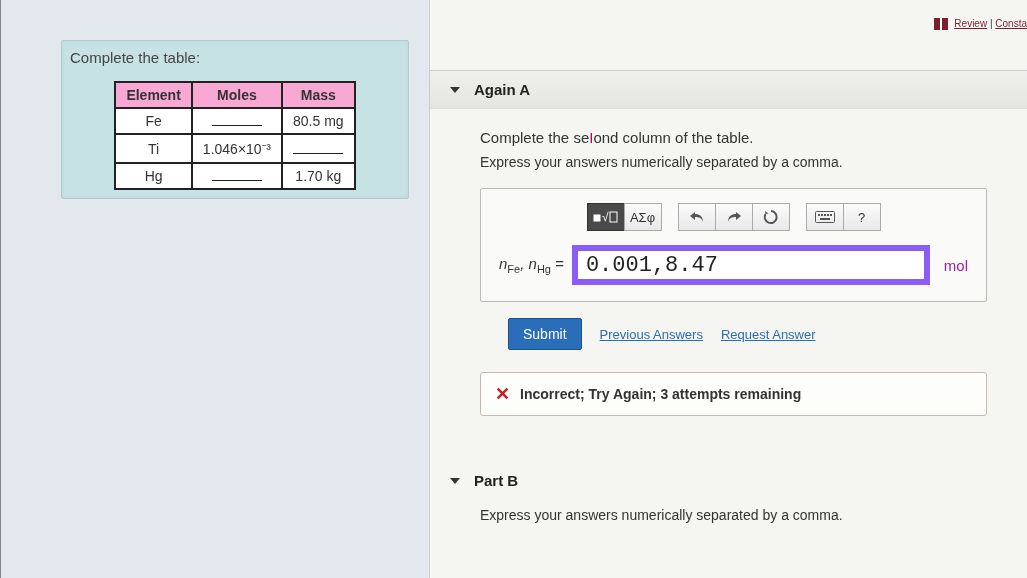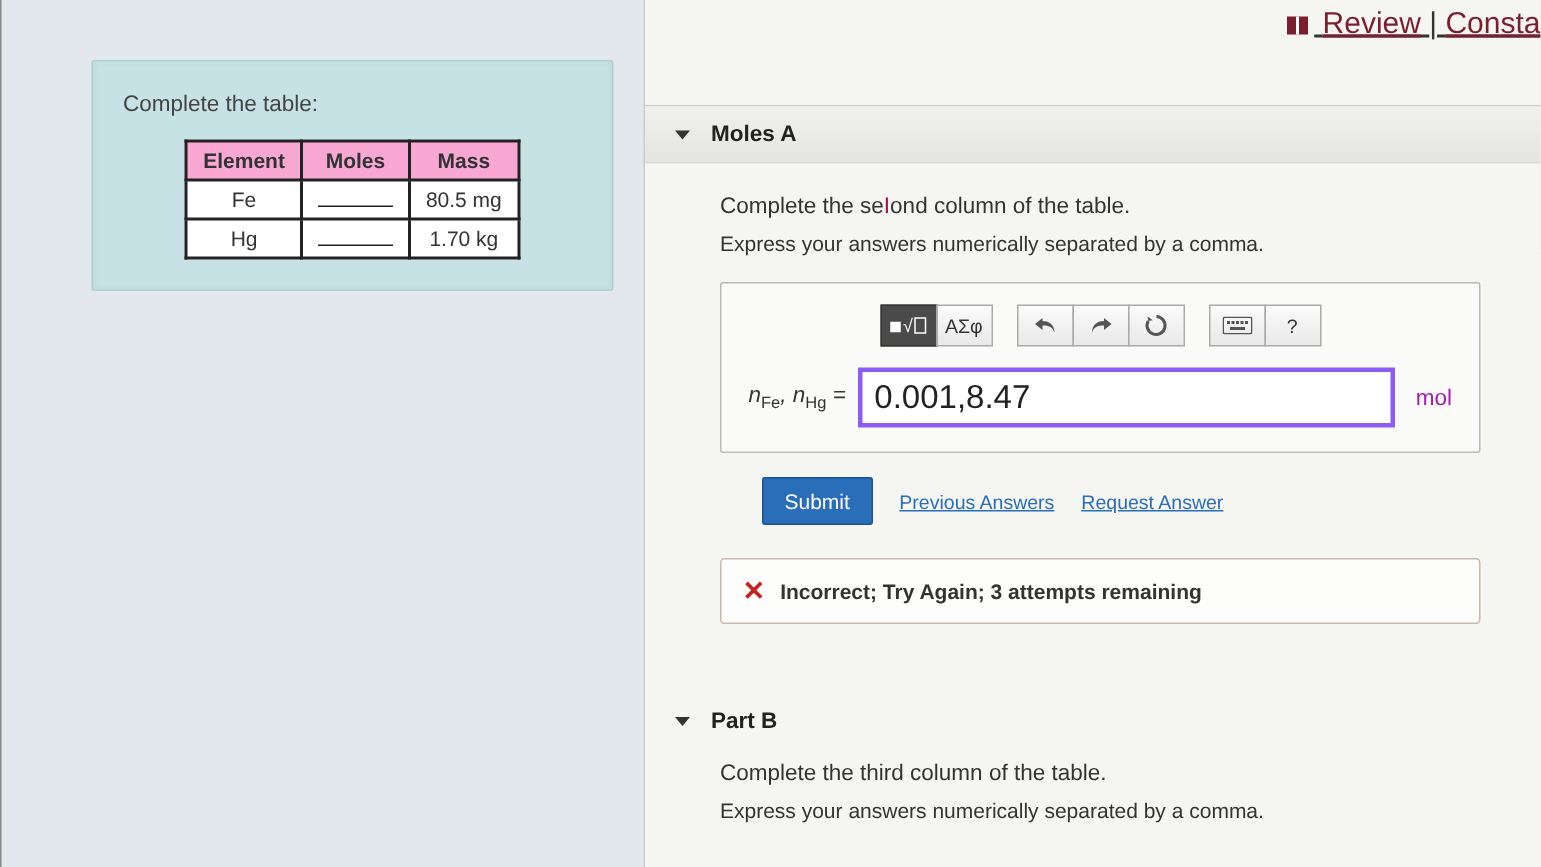--- a/index.html
+++ b/index.html
@@ -1,45 +1,45 @@
 <!DOCTYPE html>
 <html><head>
   <meta charset="utf-8">
   <style>
     * { box-sizing: border-box; margin: 0; padding: 0; }
     body { font-family: Arial, Helvetica, sans-serif; font-size: 14px; color: #333; background: #e8e8e8; width: 1027px; height: 578px; overflow: hidden; position: relative; }
     .page { display: flex; height: 100%; }
     .left-panel { width: 430px; background: #e2e8ed; padding: 40px 20px 20px 60px; border-right: 1px solid #ccc; border-left: 1px solid #888; position: relative; }
     .right-panel { flex: 1; background: #f5f5f2; position: relative; padding-top: 10px; }
-    .top-links { position: absolute; top: 5px; right: 0; font-size: 20px; color: #333; text-decoration: underline; }
+    .top-links { position: absolute; top: 18px; right: 0; font-size: 10px; color: #333; }
     .top-links a { color: #7a1f2e; text-decoration: underline; cursor: pointer; }
     .book-icon { display: inline-block; width: 14px; height: 12px; background: #7a1f2e; vertical-align: middle; margin-right: 4px; position: relative; }
     .book-icon::after { content:""; position:absolute; top:0; left:6px; width:2px; height:12px; background:#fff; }
-    .left-card { background: #c7e2e5; padding: 20px; border: 1px solid #b0cdd0; border-radius: 2px; box-shadow: inset 0 0 4px rgba(0,0,0,0.05); }
+    .left-card { background: #c7e2e5; padding: 8px; border: 1px solid #b0cdd0; border-radius: 2px; box-shadow: inset 0 0 4px rgba(0,0,0,0.05); }
     .left-title { margin-bottom: 15px; font-size: 15px; color: #444; }
     .data-table { margin: 0 auto; border-collapse: collapse; background: #fff; }
     .data-table th, .data-table td { border: 2px solid #222; padding: 4px 10px; font-size: 14px; text-align: center; }
     .data-table th { font-weight: bold; background: #f9a8d4; }
     .blank-line { display: inline-block; width: 50px; border-bottom: 1.5px solid #222; height: 12px; }
     .section { border-top: 1px solid #ccc; }
     .section-header { background: linear-gradient(#f0f0ee,#e4e4e0); padding: 10px 20px; font-weight: bold; font-size: 15px; color: #222; display: flex; align-items: center; cursor: pointer; border-bottom: 1px solid #ddd; }
     .caret { display: inline-block; width: 0; height: 0; border-left: 5px solid transparent; border-right: 5px solid transparent; border-top: 6px solid #333; margin-right: 14px; }
     .section-body { padding: 20px 40px 30px 50px; }
     .instruction { font-size: 15px; color: #333; margin-bottom: 8px; }
     .instruction-sub { font-weight: normal; font-size: 14px; margin-bottom: 18px; }
     .answer-panel { border: 1px solid #bbb; background: #fafaf8; padding: 14px 18px 16px 18px; position: relative; border-radius: 2px; }
     .toolbar { display: flex; gap: 0; justify-content: center; align-items: center; margin-bottom: 14px; }
     .tb-btn { display:inline-flex; align-items:center; justify-content:center; width: 38px; height: 28px; border: 1px solid #aaa; background: linear-gradient(#fbfbfb,#e8e8e8); font-size: 13px; color: #333; cursor: pointer; }
     .tb-btn.active { background: #4a4a4a; color: #fff; border-color: #333; }
     .tb-btn + .tb-btn { margin-left: -1px; }
     .tb-sep { width: 16px; }
     .answer-row { display: flex; align-items: center; gap: 8px; }
     .answer-label { font-style: italic; font-size: 15px; color: #333; white-space: nowrap; }
     .answer-label sub { font-size: 11px; font-style: normal; }
-    .answer-input { flex: 1; border: 3px solid #8b5cf6; font-size: 22px; padding: 4px 8px; height: 40px; font-family: Liberation Sans, sans-serif; color: #222; background:#fff; }
+    .answer-input { flex: 1; border: 6px solid #8b5cf6; font-size: 22px; padding: 4px 8px; height: 40px; font-family: Liberation Mono, monospace; color: #222; background:#fff; }
     .unit { font-size: 15px; color: #a21caf; margin-left: 6px; }
     .below-panel { display: flex; align-items: center; gap: 18px; margin-top: 16px; padding-left: 28px; }
     .submit-btn { background: #2a6db8; color: #fff; border: 1px solid #1d5291; padding: 7px 14px; font-size: 14px; cursor: pointer; border-radius: 2px; }
     .link-btn { color: #2a6db8; text-decoration: underline; font-size: 13px; cursor: pointer; }
     .feedback { border: 1px solid #c8b8b0; background: #fdfdfb; padding: 10px 14px; margin-top: 22px; border-radius: 3px; display: flex; align-items: center; gap: 10px; font-weight: bold; color: #333; font-size: 14px; }
     .x-icon { color: #c62222; font-size: 18px; font-weight: bold; }
     .cursor-caret { color:#b05; }
     .subsection-b { padding-top: 16px; }
     .tb-glyph svg { display: block; }
   </style>
@@ -58,20 +58,25 @@
           <th>Mass</th>
         </tr>
           </thead>
         <tbody>
           <tr>
             <td>Fe</td>
             <td><span class="blank-line"></span></td>
             <td>80.5 mg</td>
           </tr>
           <tr>
+            <td>Ti</td>
+            <td>1.046×10⁻³</td>
+            <td><span class="blank-line"></span></td>
+          </tr>
+          <tr>
             <td>Hg</td>
             <td><span class="blank-line"></span></td>
             <td>1.70 kg</td>
           </tr>
         </tbody>
       </table>
     </div>
   </div>
 
   <div class="right-panel">
@@ -80,21 +85,21 @@
       <a>Review</a>
       <span> | </span>
       <a>Consta</a>
     </div>
 
     <div style="height:60px;"></div>
 
     <div class="section">
       <div class="section-header">
         <span class="caret"></span>
-        <span>Moles A</span>
+        <span>Again A</span>
       </div>
       <div class="section-body">
         <div class="instruction">
           <span>Complete the se</span><span class="cursor-caret">I</span><span>ond column of the table.</span>
         </div>
         <div class="instruction-sub">Express your answers numerically separated by a comma.</div>
 
         <div class="answer-panel">
           <div class="toolbar">
             <span class="tb-btn active">
@@ -157,19 +162,18 @@
         </div>
       </div>
     </div>
 
     <div class="section subsection-b" style="border-top:none;">
       <div class="section-header" style="background:transparent;border:none;">
         <span class="caret"></span>
         <span>Part B</span>
       </div>
       <div class="section-body" style="padding-top:8px;">
-        <div class="instruction">Complete the third column of the table.</div>
         <div class="instruction-sub">Express your answers numerically separated by a comma.</div>
       </div>
     </div>
 
   </div>
 </div>
 
 </body></html>

